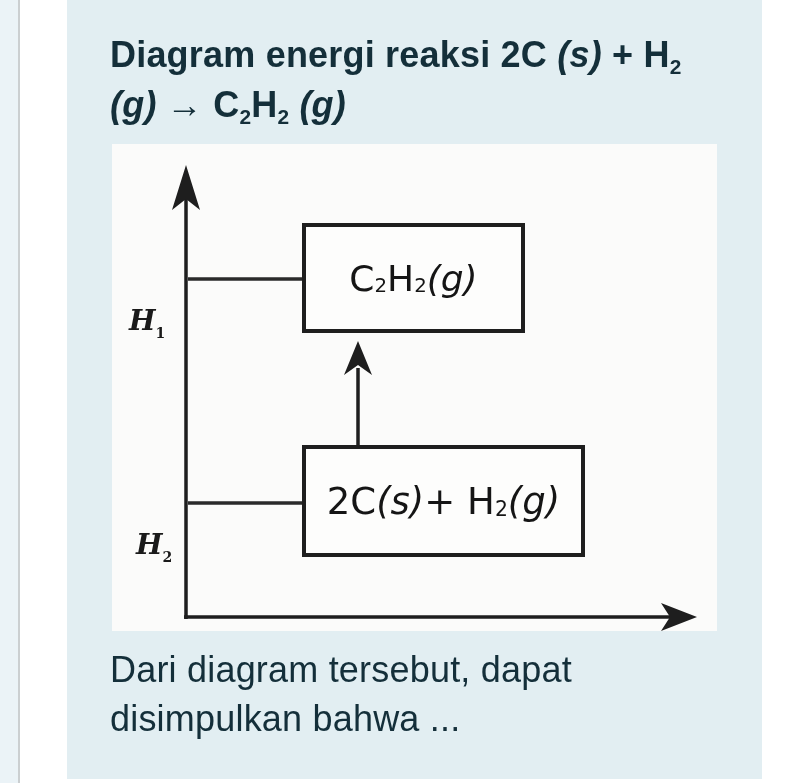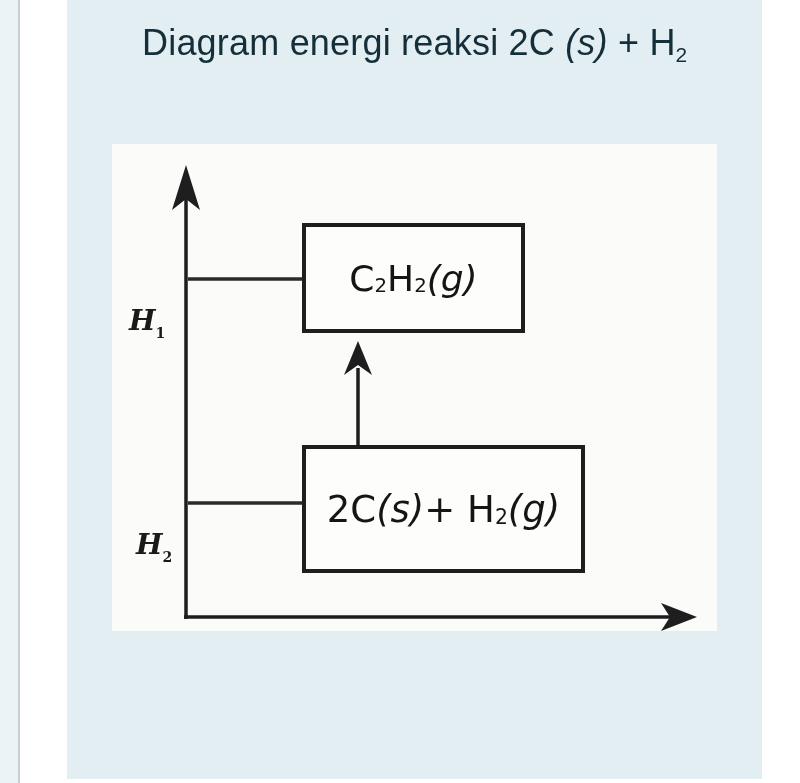--- a/index.html
+++ b/index.html
@@ -12,58 +12,59 @@
     --ink:#1e1e1e;
   }
   *{margin:0;padding:0;box-sizing:border-box;}
   html,body{width:800px;height:783px;background:var(--page_bg);overflow:hidden;}
   .page{position:relative;width:800px;height:783px;background:var(--page_bg);
         font-family:"Liberation Sans", sans-serif;}
   .left-strip{position:absolute;left:0;top:0;width:18px;height:783px;background:var(--strip_bg);}
   .left-divider{position:absolute;left:18px;top:0;width:2px;height:783px;background:var(--divider);}
   .card{position:absolute;left:67px;top:0;width:695px;height:779px;background:var(--card_bg);}
 
-  .title{position:absolute;left:43px;top:18px;width:600px;
-         font-size:36px;line-height:50px;font-weight:400;color:var(--text);letter-spacing:.2px;margin-left:32px;}
+  .title{position:absolute;left:43px;top:30px;width:600px;
+         font-size:36px;line-height:50px;font-weight:700;color:var(--text);letter-spacing:.2px;}
   .title-line{white-space:nowrap;}
 
   .question-body{position:absolute;left:43px;top:645px;width:600px;
          font-size:36px;line-height:49px;font-weight:500;color:var(--text);letter-spacing:.2px;}
 
   .seg-i{font-style:italic;}
   .seg-sub{font-size:0.58em;position:relative;top:0.33em;line-height:0;}
 
   
   .diagram{position:absolute;left:45px;top:144px;width:605px;height:487px;background:var(--diagram_bg);}
   .diagram svg{position:absolute;left:0;top:0;}
 
   .level-box{position:absolute;background:#fdfdfc;border:4px solid var(--ink);
              display:flex;align-items:center;justify-content:center;
              font-family:"DejaVu Sans", sans-serif;color:#151515;font-weight:500;}
   .box-upper{left:190px;top:79px;width:223px;height:110px;font-size:36px;}
-  .box-lower{left:190px;top:301px;width:283px;height:128px;font-size:37px;}
+  .box-lower{left:190px;top:301px;width:283px;height:112px;font-size:37px;}
   .level-box .seg-sub{font-size:0.55em;top:0.38em;}
 
   .axis-label{position:absolute;font-family:"DejaVu Serif", serif;font-style:italic;font-weight:600;
               font-size:28px;color:#1a1a1a;line-height:1;margin-top:48px;}
   .axis-label .seg-sub{font-style:normal;font-size:0.5em;top:0.55em;font-weight:700;}
   .label-h1{left:17px;top:115px;}
   .label-h2{left:24px;top:339px;}
 </style>
 </head>
 <body>
 
 <div class="page">
   <div class="left-strip"></div>
   <div class="left-divider"></div>
 
   <div class="card">
 
     <div class="title">
       <div class="title-line"><span>Diagram energi reaksi 2C </span><span class="seg-i">(s)</span><span> + H</span><span class="seg-sub">2</span></div>
+      <div class="title-line"><span class="seg-i">(g)</span><span> → C</span><span class="seg-sub">2</span><span>H</span><span class="seg-sub">2</span><span> </span><span class="seg-i">(g)</span></div>
     </div>
 
     <div class="diagram">
       <svg width="605" height="487" viewBox="0 0 605 487">
 
         <line x1="74" y1="52" x2="74" y2="475" stroke="#1e1e1e" stroke-width="3.5"></line>
         <polygon points="74,21 60,66 74,55 88,66" fill="#1e1e1e"></polygon>
 
         <line x1="72" y1="473" x2="560" y2="473" stroke="#1e1e1e" stroke-width="3.5"></line>
         <polygon points="585,473 549,459 558,473 549,487" fill="#1e1e1e"></polygon>
@@ -89,15 +90,19 @@
         </div>
       <div class="level-box box-lower">
           <span>2C</span>
           <span class="seg-i">(s)</span>
           <span> + H</span>
           <span class="seg-sub">2</span>
           <span class="seg-i">(g)</span>
         </div>
     </div>
 
+    <div class="question-body">
+      <div>Dari diagram tersebut, dapat</div>
+      <div>disimpulkan bahwa ...</div>
+    </div>
 
   </div>
 </div>
 
 </body></html>

